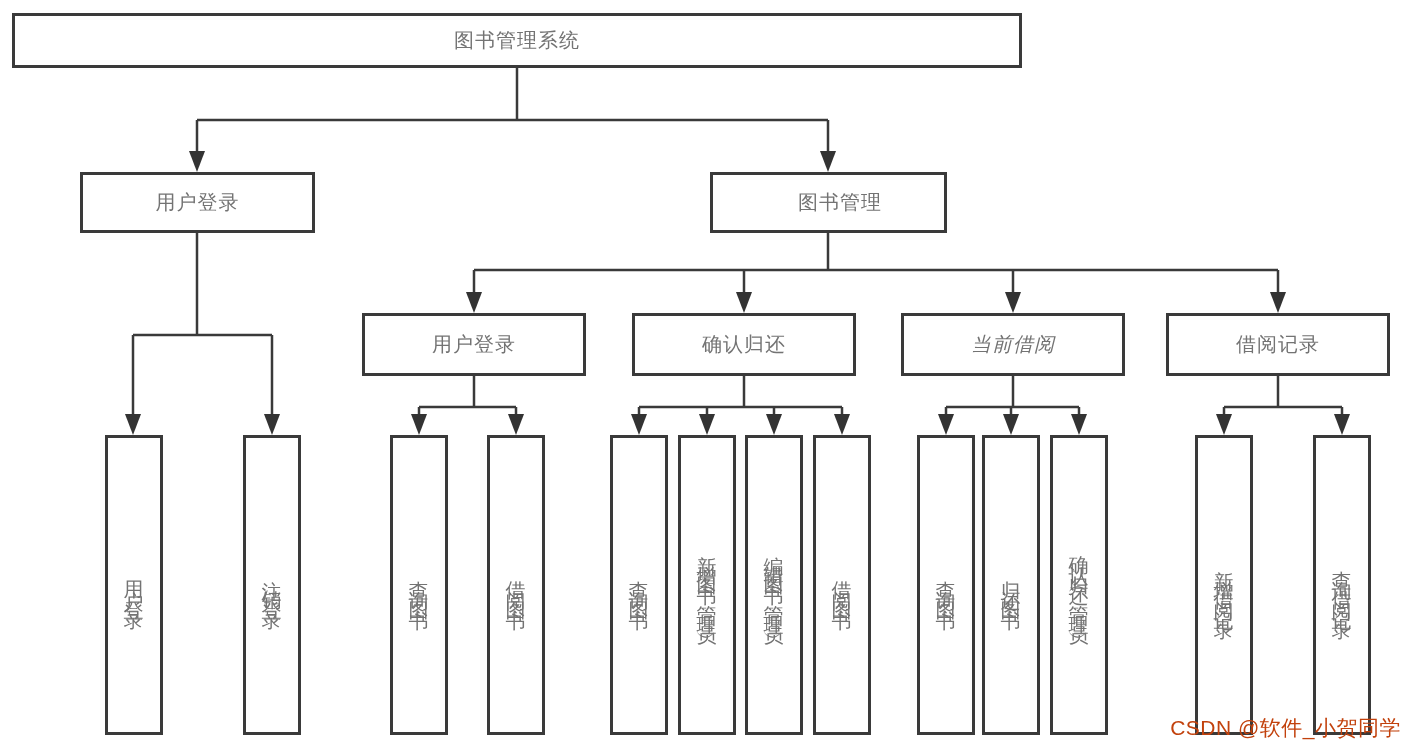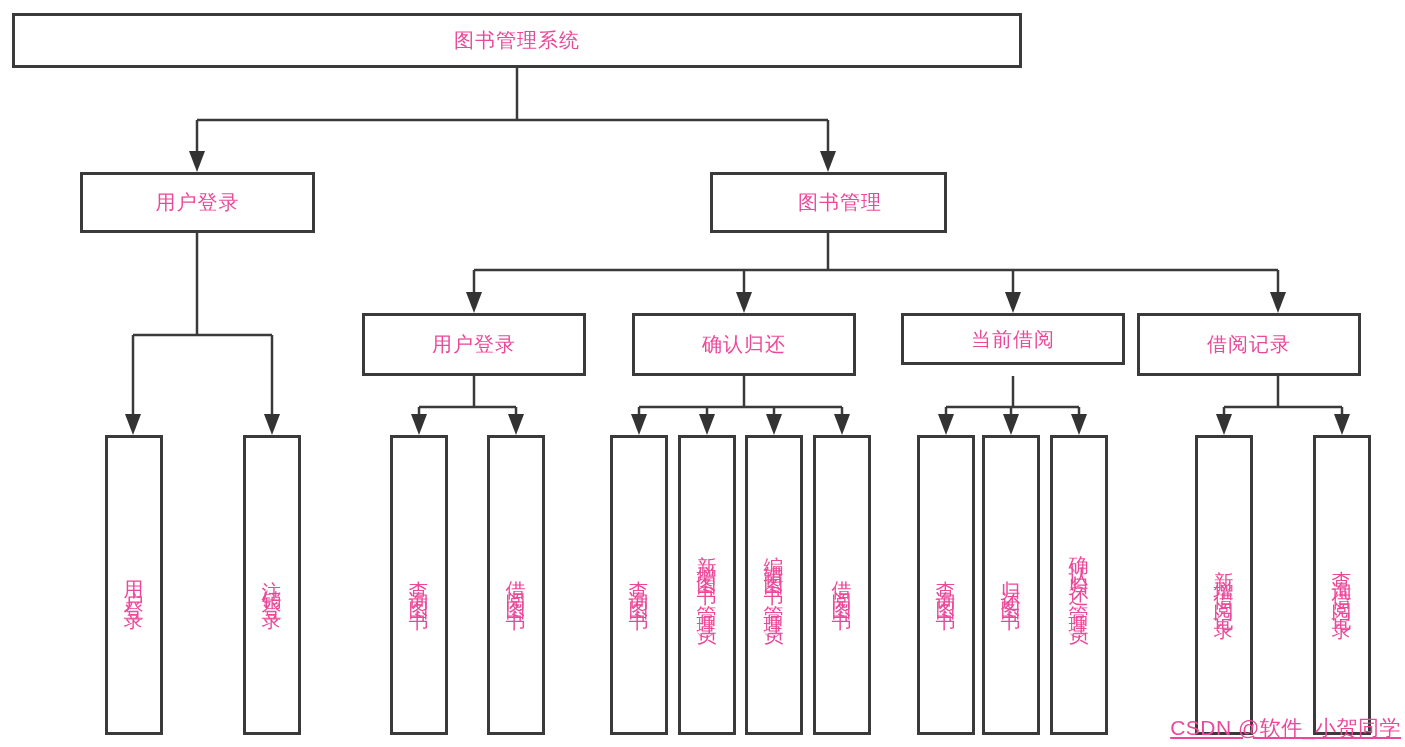--- a/index.html
+++ b/index.html
@@ -23,21 +23,21 @@
     z-index: 1;
   }
   .node {
     position: absolute;
     box-sizing: border-box;
     border: 3px solid #3a3a3a;
     background: #ffffff;
     display: flex;
     align-items: center;
     justify-content: center;
-    color: #ec4899;
+    color: #737373;
     z-index: 2;
   }
   .node.h {
     font-size: 20px;
     letter-spacing: 1px;
   }
   .node.leaf {
     top: 435px;
     width: 58px;
     height: 300px;
@@ -49,24 +49,23 @@
     line-height: 1;
     letter-spacing: 10px;
     white-space: nowrap;
   }
   .watermark {
     position: absolute;
     right: 4px;
     top: 714px;
     z-index: 5;
     font-size: 21px;
-    color: #ec4899;
+    color: #c2410c;
     letter-spacing: 0.5px;
     white-space: nowrap;
-    text-decoration: underline;
   }
   svg path { stroke: #3a3a3a; stroke-width: 2.5; fill: none; }
   svg polygon { fill: #333333; stroke: none; }
 </style>
 </head>
 <body>
 
 <div class="stage">
 
   <svg class="connector-layer" viewBox="0 0 1405 747" xmlns="http://www.w3.org/2000/svg">
@@ -155,24 +154,24 @@
   <div class="node h" style="left:710px; top:172px; width:237px; height:61px;padding-left:23px;">
     <span>图书管理</span>
   </div>
 
   <div class="node h" style="left:362px; top:313px; width:224px; height:63px;">
     <span>用户登录</span>
   </div>
   <div class="node h" style="left:632px; top:313px; width:224px; height:63px;">
     <span>确认归还</span>
   </div>
-  <div class="node h" style="left:901px; top:313px; width:224px; height:52px;">
+  <div class="node h" style="left:901px; top:313px; width:224px; height:63px;font-style:italic;">
     <span>当前借阅</span>
   </div>
-  <div class="node h" style="left:1137px; top:313px; width:224px; height:63px;">
+  <div class="node h" style="left:1166px; top:313px; width:224px; height:63px;">
     <span>借阅记录</span>
   </div>
 
   <div class="node leaf" style="left:105px;">
     <span>用户登录</span>
   </div>
   <div class="node leaf" style="left:243px;">
     <span>注销登录</span>
   </div>
   <div class="node leaf" style="left:390px;">

